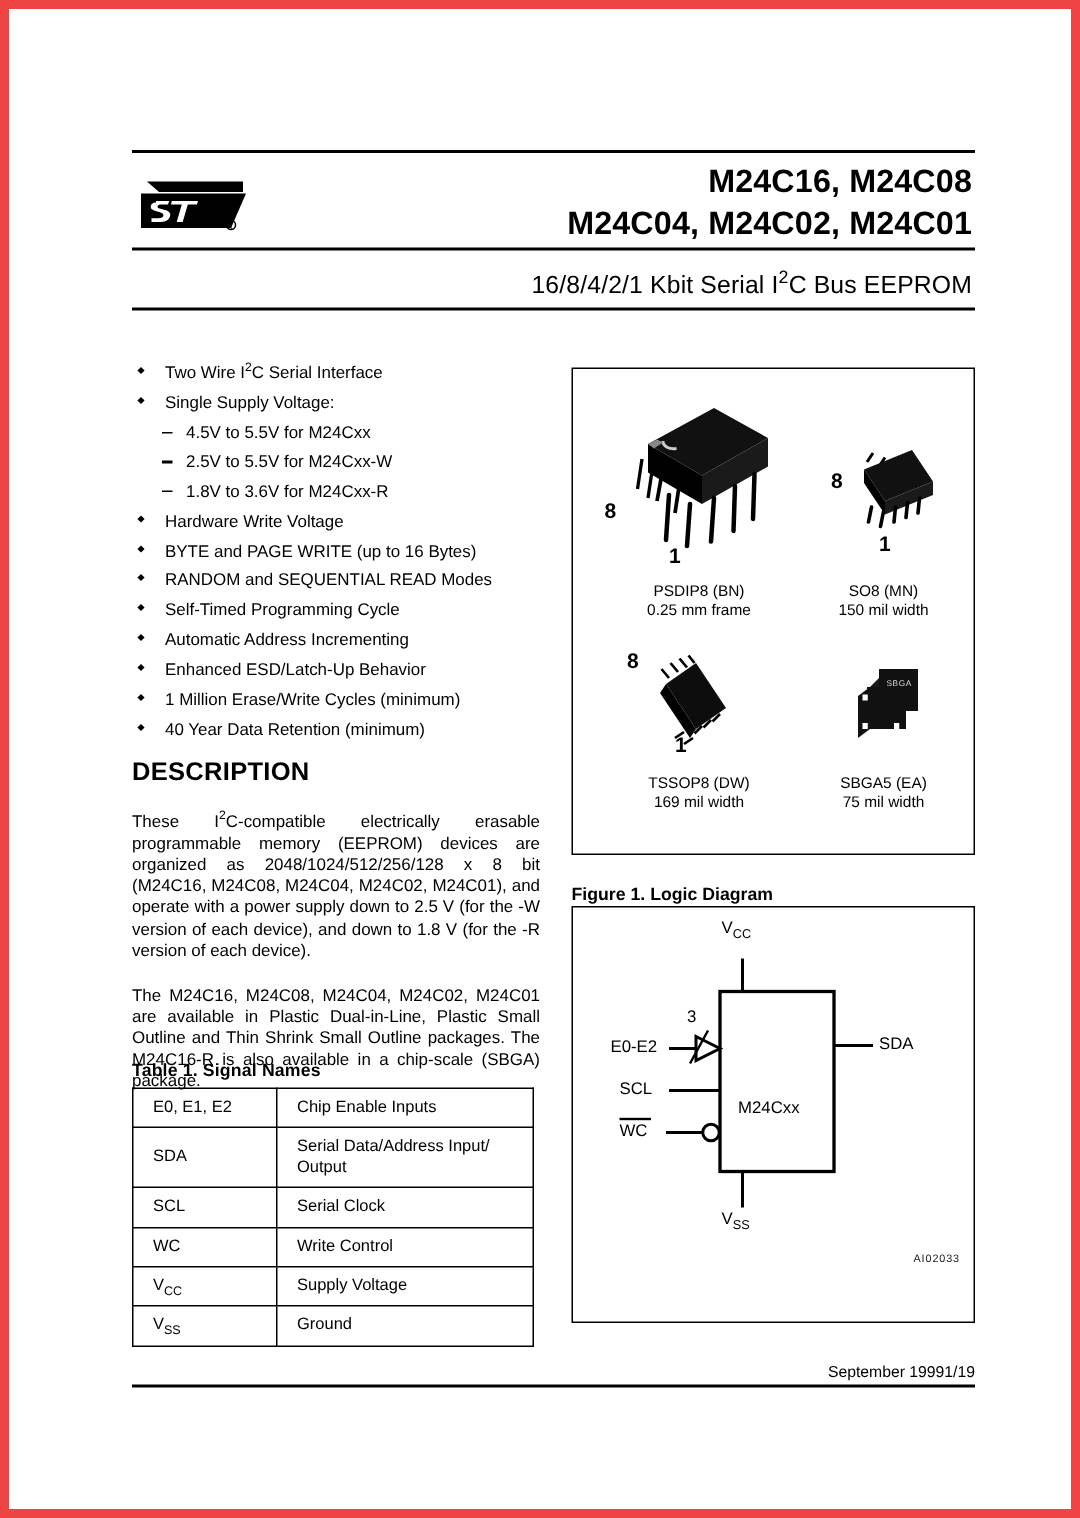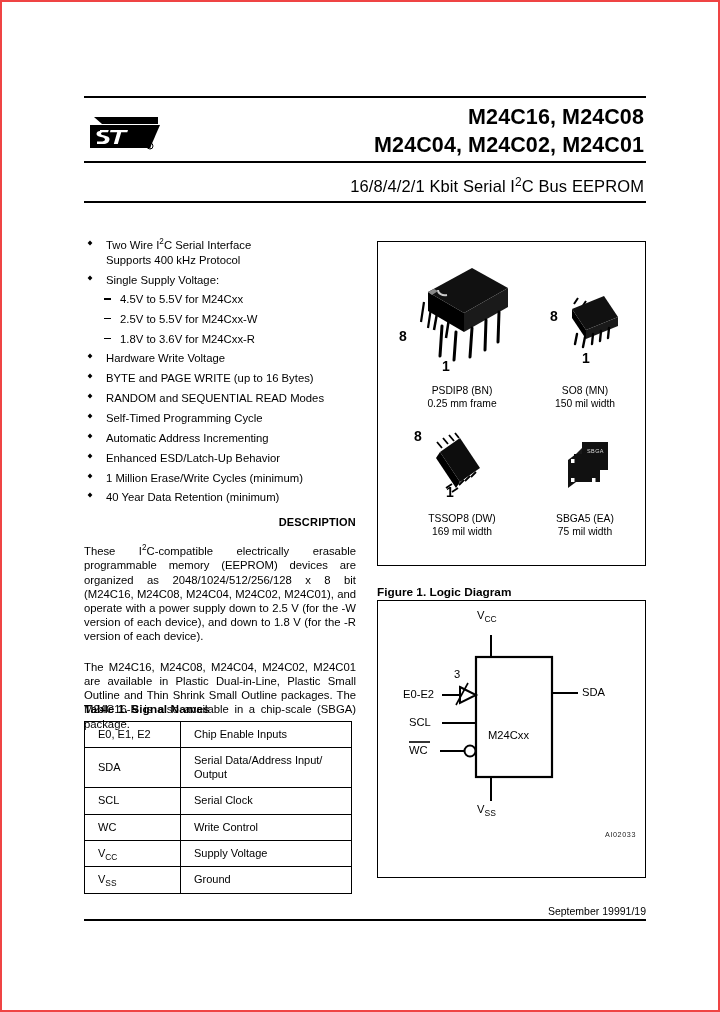--- a/index.html
+++ b/index.html
@@ -9,21 +9,21 @@
   }
   body {
     width: 720px; height: 1012px;
     font-family: "Liberation Sans", sans-serif;
     color: #000;
     position: relative;
     overflow: hidden;
   }
   #page {
     position: absolute; inset: 0;
-    border: 2px solid #ef4444;
+    border: 6px solid #ef4444;
     background: #e5e5e5;
     padding-left: 12px;
   }
   .sheet {
     position: absolute;
     left: 0; top: 0; right: 0; bottom: 0;
     background: #ffffff;
   }
 
   
@@ -90,25 +90,24 @@
   }
   ul.features > li.sub .dash {
     position: absolute; left: 20px; top: 6px;
     width: 7px; height: 1.4px; background: #000;
   }
   .feat-line2 { display: block; }
 
   
   #desc-head {
     font-weight: bold;
-    font-size: 11px;
+    font-size: 17px;
     margin-top: 11px;
     margin-bottom: 1px;
     letter-spacing: 0.2px;
-    text-align: right;
   }
   .desc-p {
     font-size: 11.3px;
     line-height: 1.26;
     text-align: justify;
     margin: 16px 0 6px 0;
   }
 
   
   #table-block {
@@ -210,21 +209,20 @@
     </div>
     <div class="rule-mid"></div>
     <div class="subtitle"><span>16/8/4/2/1 Kbit Serial I</span><span class="sup">2</span><span>C Bus EEPROM</span></div>
     <div class="rule-sub"></div>
   </div>
 
   <div id="left-col">
     <ul class="features">
       <li>
         <span class="bullet"></span><span>Two Wire I</span><span class="sup">2</span><span>C Serial Interface</span>
-        <span class="feat-line2">Supports 400 kHz Protocol</span>
       </li>
       <li>
         <span class="bullet"></span><span>Single Supply Voltage:</span>
       </li>
       <li class="sub">
         <span class="dash"></span><span>4.5V to 5.5V for M24Cxx</span>
       </li>
       <li class="sub">
         <span class="dash"></span><span>2.5V to 5.5V for M24Cxx-W</span>
       </li>

